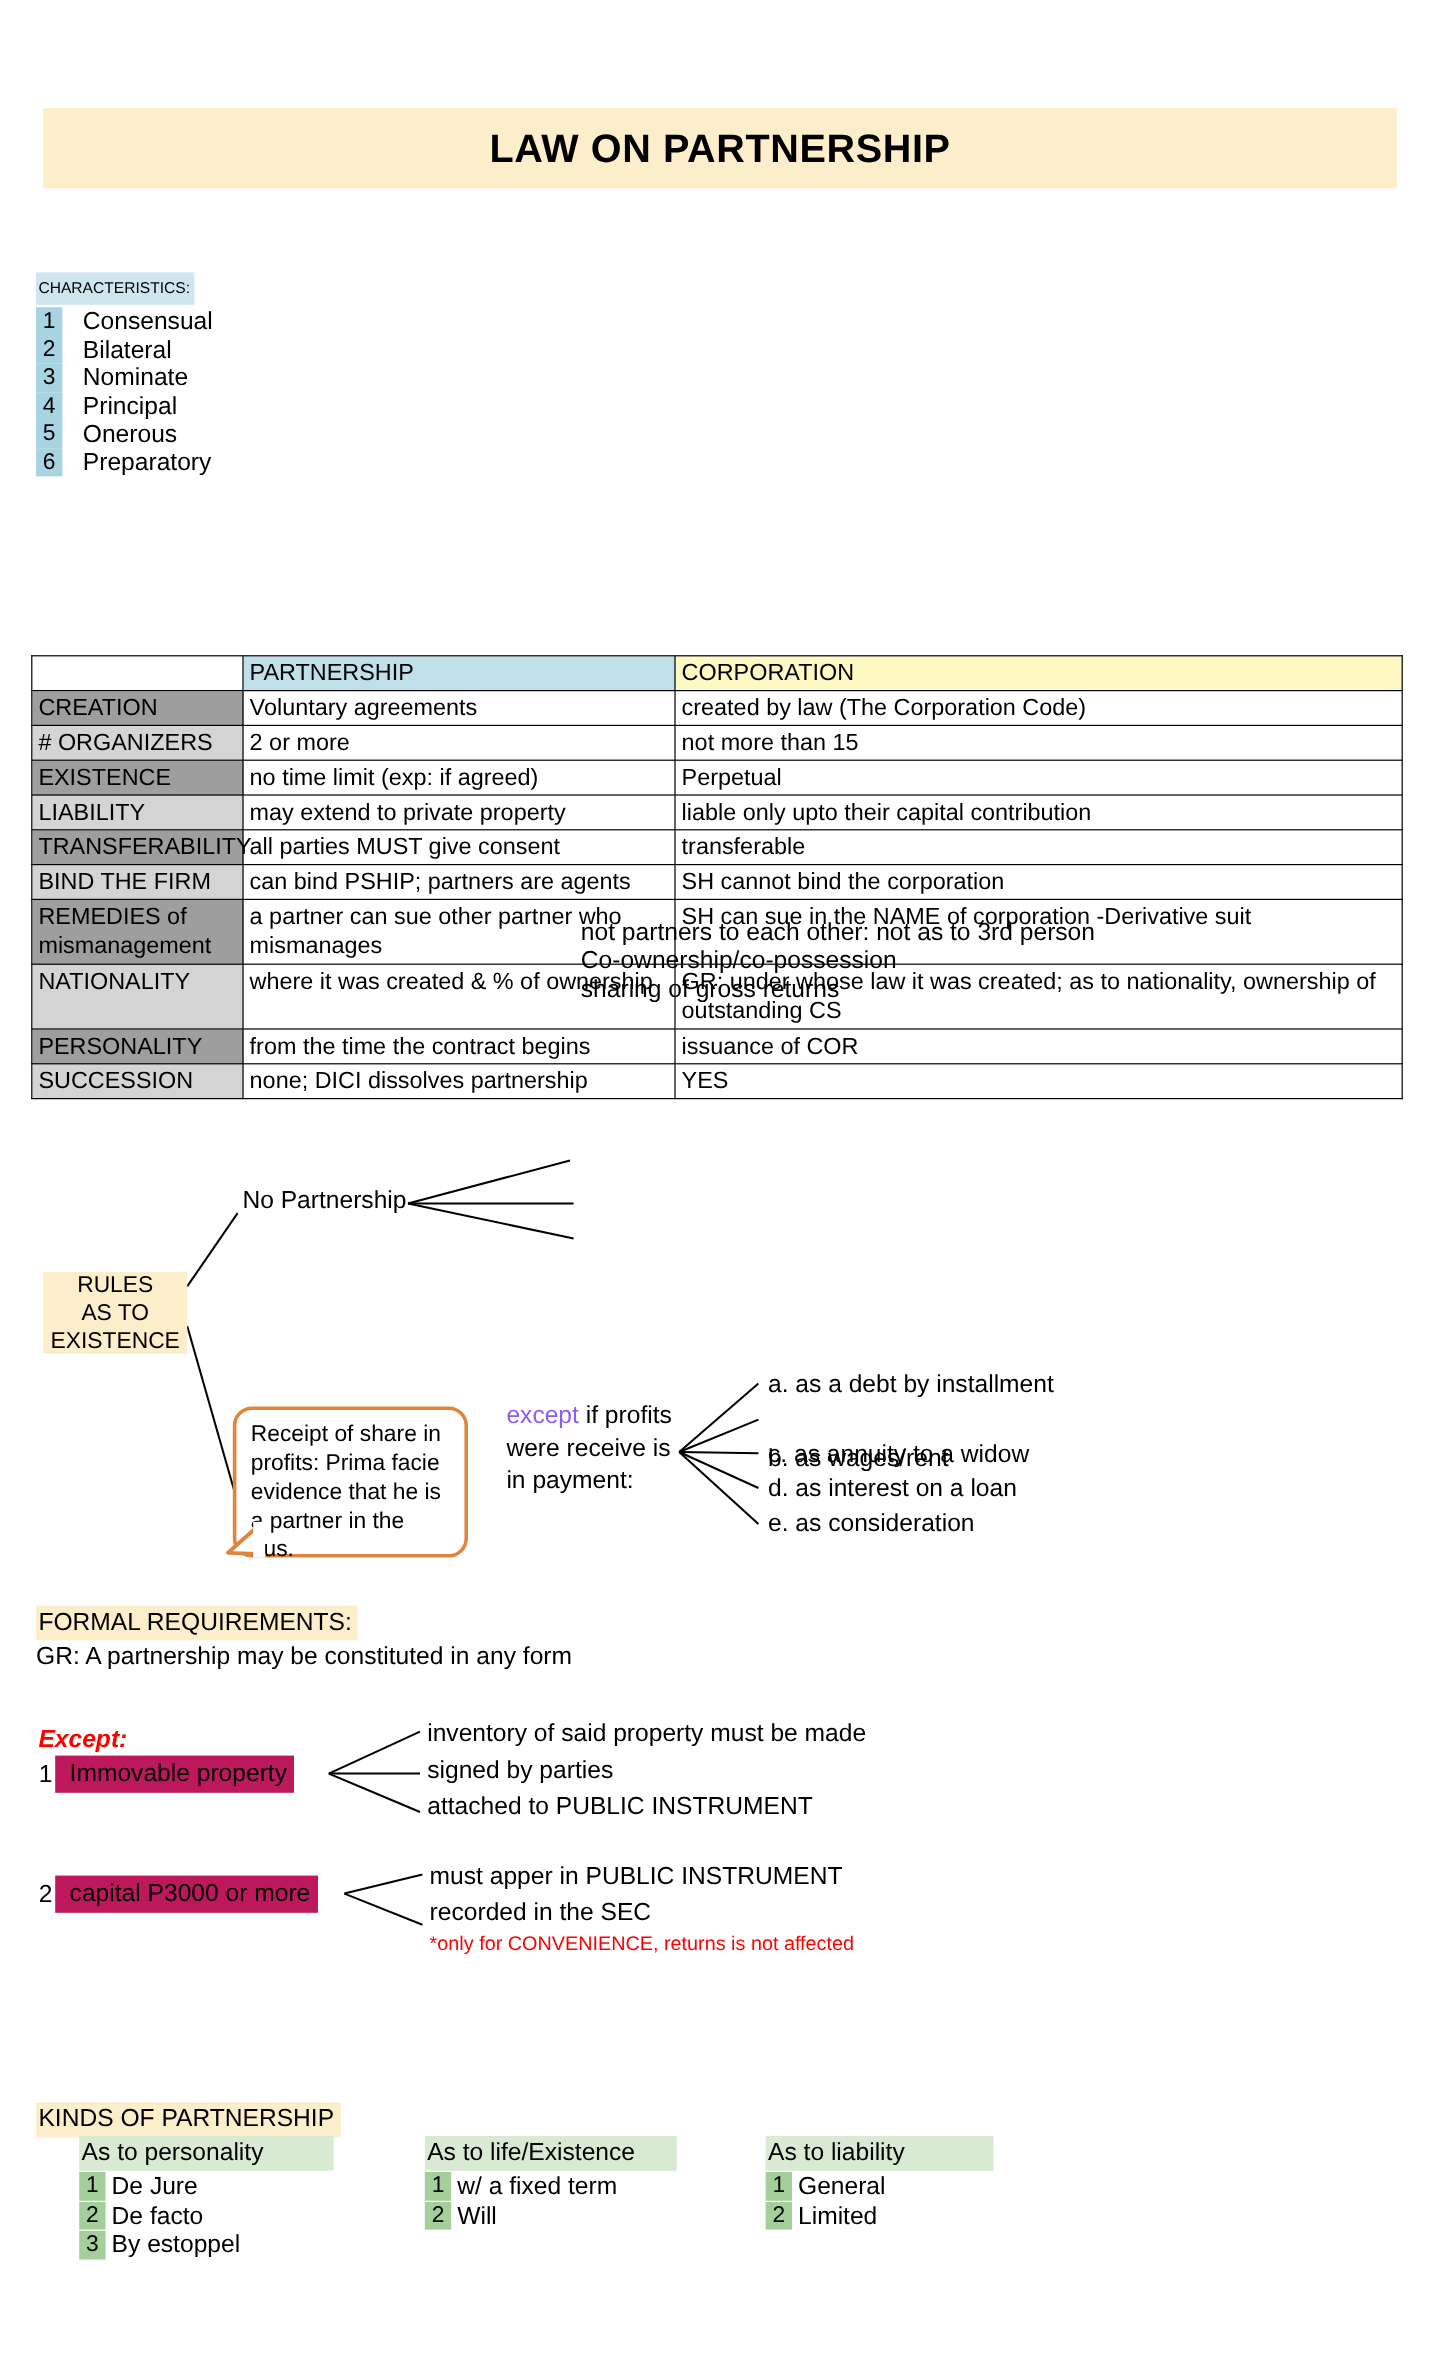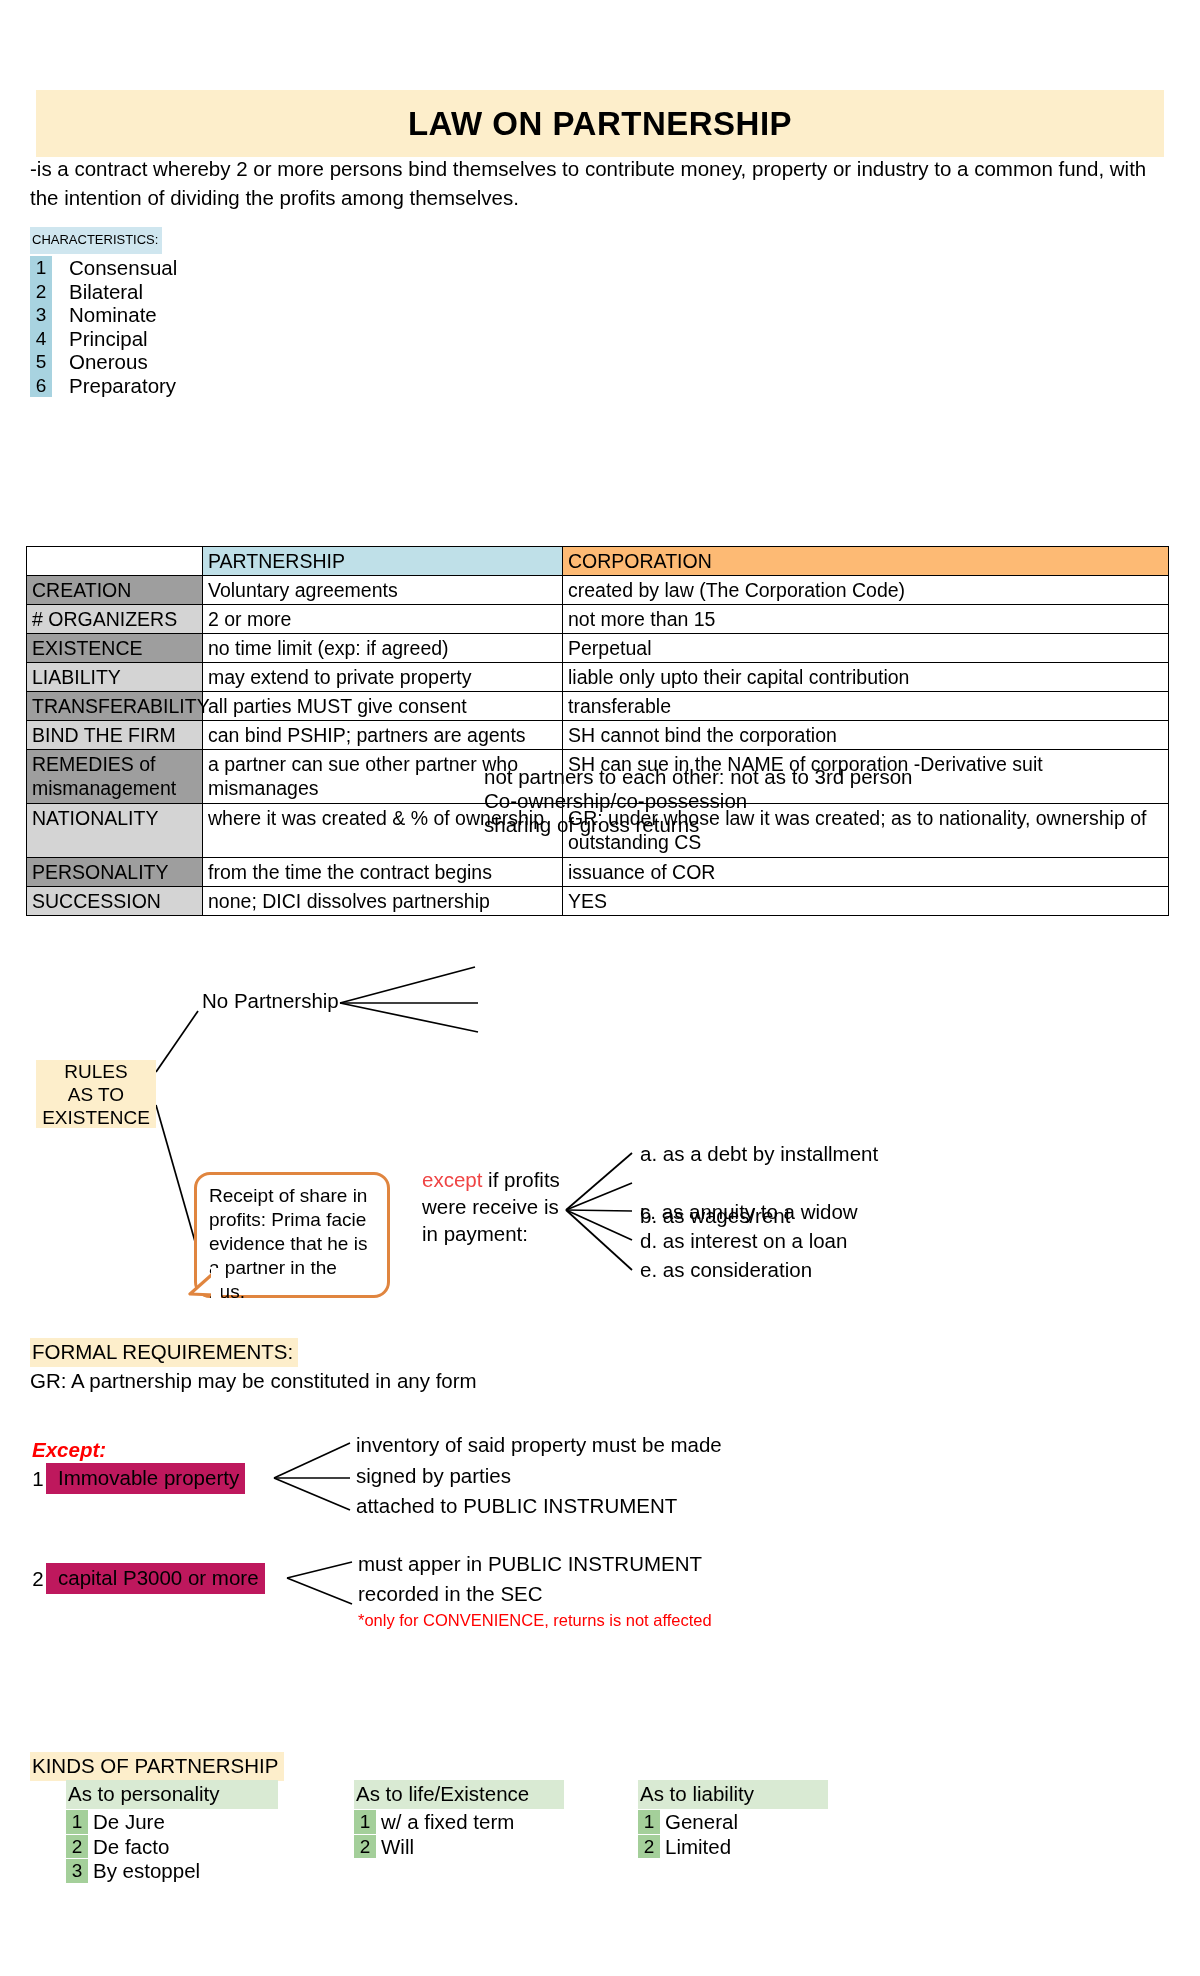--- a/index.html
+++ b/index.html
@@ -105,21 +105,21 @@
     padding: 2px 5px;
     vertical-align: top;
     text-align: left;
     font-weight: normal;
   }
   .cmp-table .c0 { width: 176px; }
   .cmp-table .c1 { width: 360px; }
   .cmp-table .c2 { width: 606px; }
   .hdr-blank { background: #ffffff; }
   .hdr-pship { background: #bfe0e8; }
-  .hdr-corp  { background: #fdba74; }
+  .hdr-corp  { background: #fef9c3; }
   .lbl-dark  { background: #9e9e9e; }
   .lbl-light { background: #d4d4d4; }
   .cell-2line { height: 54px; }
 
   
   .diag-text {
     position: absolute;
     font-size: 20.5px;
     line-height: 24px;
     white-space: nowrap;
@@ -161,21 +161,21 @@
     width: 34px; height: 32px;
   }
 
   
   .except-label {
     position: absolute;
     left: 422px; top: 1166px;
     font-size: 20.5px; line-height: 27px;
     width: 150px;
   }
-  .except-label .red { color: #ef4444; }
+  .except-label .red { color: #8b5cf6; }
 
   
   .fr-head {
     position: absolute;
     left: 30px; top: 1338px;
     background: #fdeecb;
     font-size: 20.5px;
     line-height: 26px;
     padding: 1px 5px 2px 2px;
   }
@@ -236,21 +236,20 @@
 </style>
 </head>
 <body>
 
 <div class="page">
 
   <div class="title-banner">
     <div class="title-text">LAW ON PARTNERSHIP</div>
   </div>
 
-  <div class="intro">-is a contract whereby 2 or more persons bind themselves to contribute money, property or industry to a common fund, with the intention of dividing the profits among themselves.</div>
 
   <div class="char-block">
     <div class="char-head">CHARACTERISTICS:</div>
     <div class="num-list">
       <div class="num-row">
         <span class="num">1</span>
         <span class="lbl">Consensual</span>
       </div>
       <div class="num-row">
         <span class="num">2</span>

